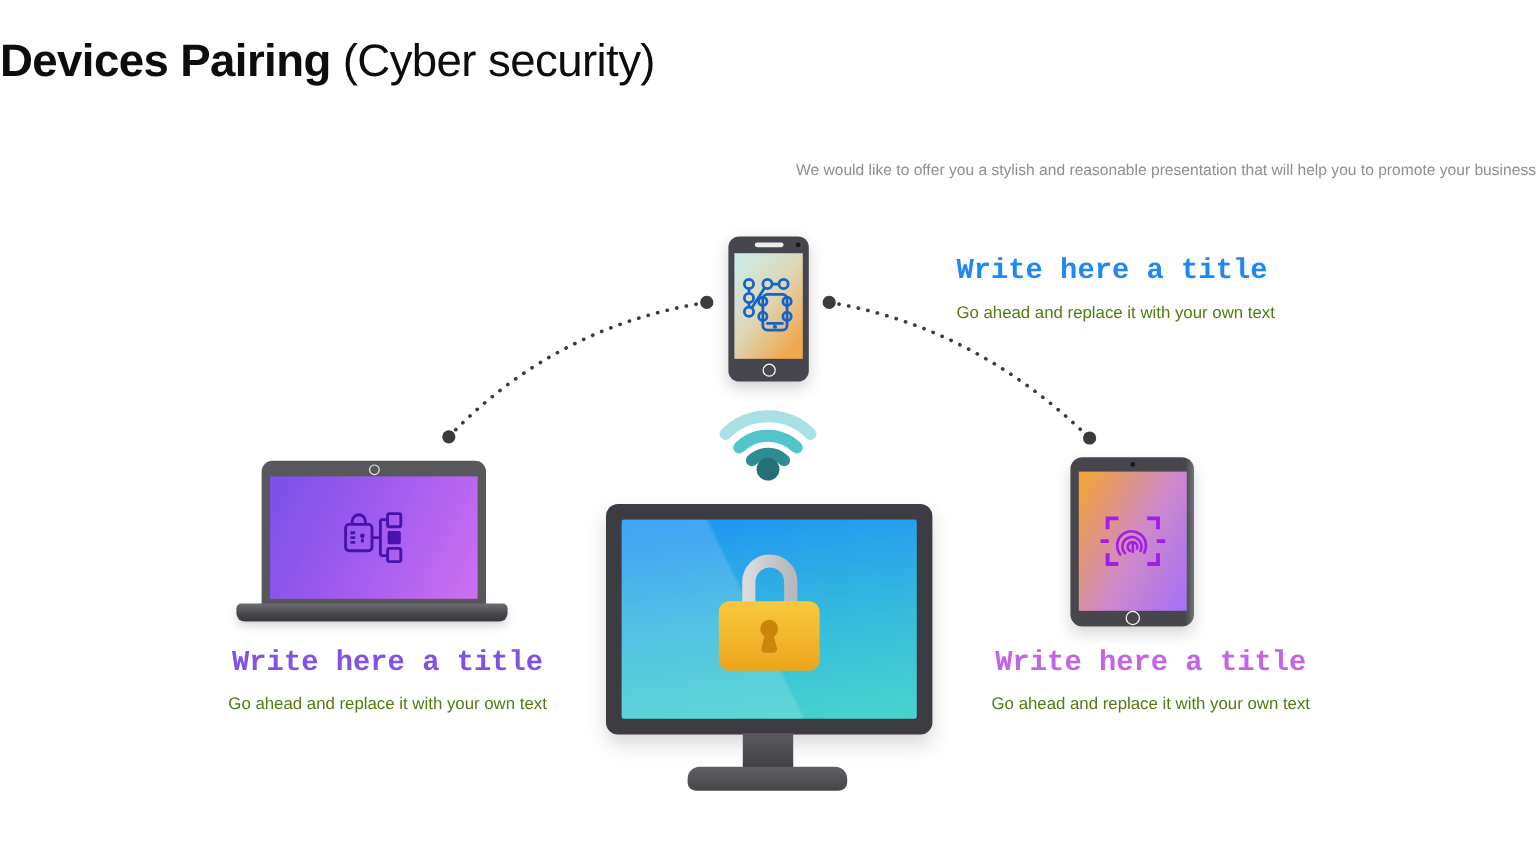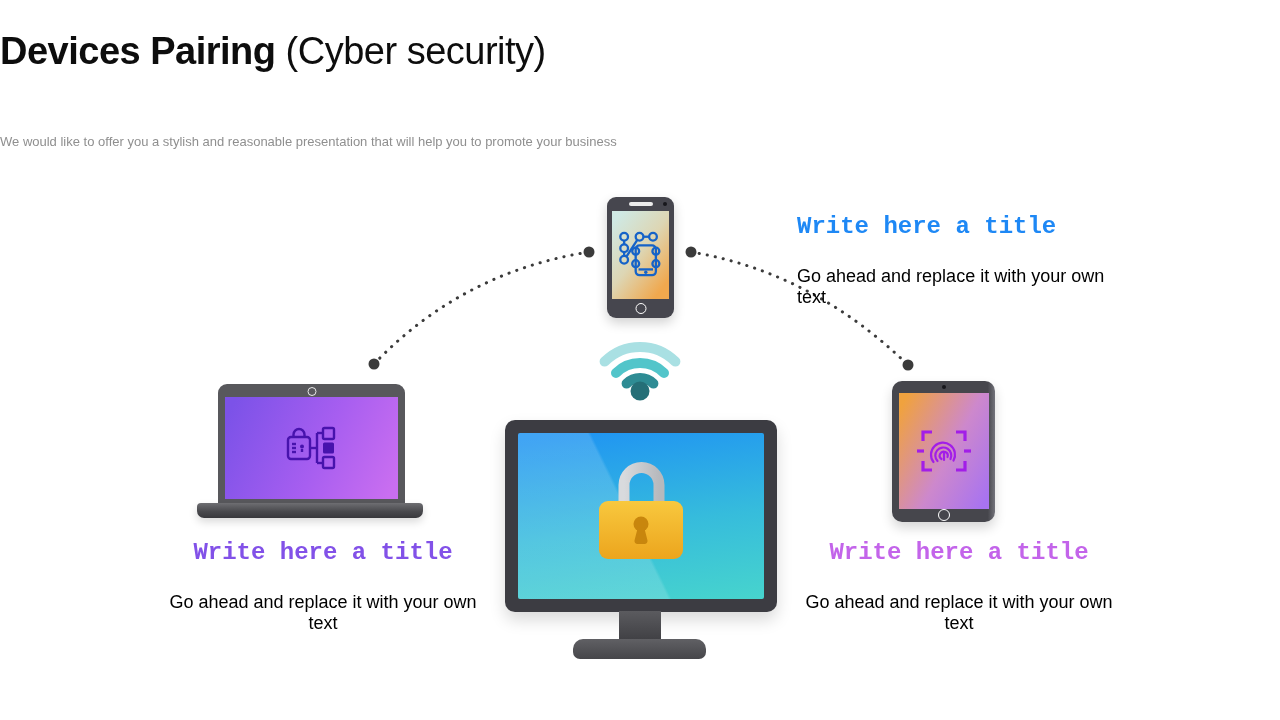--- a/index.html
+++ b/index.html
@@ -3,21 +3,21 @@
 <meta charset="utf-8">
 <style>
   html,body{margin:0;padding:0;background:#ffffff;}
   .slide{position:relative;width:1280px;height:720px;background:#ffffff;overflow:hidden;
          font-family:"Liberation Sans",sans-serif;}
 
   
   .main-title{position:absolute;top:30px;left:0;width:100%;text-align:left;
               font-size:38px;color:#0d0d0d;letter-spacing:-0.5px;}
   .main-title .bold{font-weight:700;}
-  .lede{position:absolute;top:134px;left:0;width:100%;text-align:left;
+  .lede{position:absolute;top:134px;left:0;width:100%;text-align:right;
         font-size:13px;color:#8f8f8f;}
 
   
   .connectors{position:absolute;left:0;top:0;width:1280px;height:720px;pointer-events:none;}
 
   
   .phone{position:absolute;left:607px;top:197px;width:67px;height:121px;
          background:#46464e;border-radius:9px;box-shadow:0 5px 12px rgba(0,0,0,0.18);}
   .phone-screen{position:absolute;left:5px;right:5px;top:14px;bottom:19px;
          background:linear-gradient(128deg,#cfe9e4 8%,#ddd6b4 48%,#f0a84e 88%);
@@ -66,21 +66,21 @@
   .tablet-cam{position:absolute;top:4px;left:50%;transform:translateX(-50%);
          width:4px;height:4px;border-radius:50%;background:#17171c;}
   .tablet-screen{position:absolute;left:7px;right:6px;top:12px;bottom:13px;
          background:linear-gradient(118deg,#f0a23e 6%,#cd88cc 55%,#a873f0 95%);
          display:flex;align-items:center;justify-content:center;}
   .tablet-home{position:absolute;bottom:1.5px;left:50%;transform:translateX(-50%);
          width:10px;height:10px;border:1.8px solid #ffffff;border-radius:50%;}
 
   
   .callout-title{font-weight:700;font-size:24px;line-height:1.2;font-family:Liberation Mono, monospace;}
-  .callout-body{font-size:18px;color:#000000;margin-top:24px;}
+  .callout-body{font-size:14px;color:#4d7c0f;margin-top:10px;}
   .callout-top{position:absolute;left:797px;top:213px;width:330px;text-align:left;}
   .callout-top .callout-title{color:#1e88f5;}
   .callout-left{position:absolute;left:158px;top:539px;width:330px;text-align:center;}
   .callout-left .callout-title{color:#8251e8;}
   .callout-right{position:absolute;left:798px;top:539px;width:322px;text-align:center;}
   .callout-right .callout-title{color:#c364ea;}
 </style>
 </head>
 <body>
 

